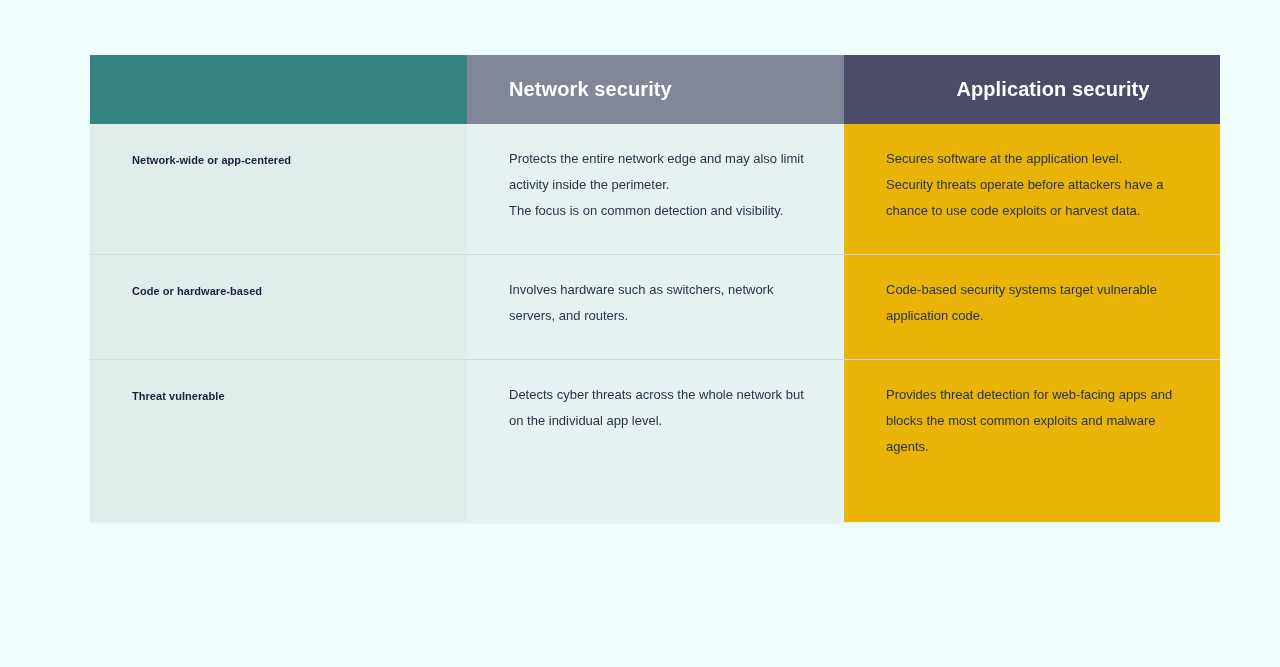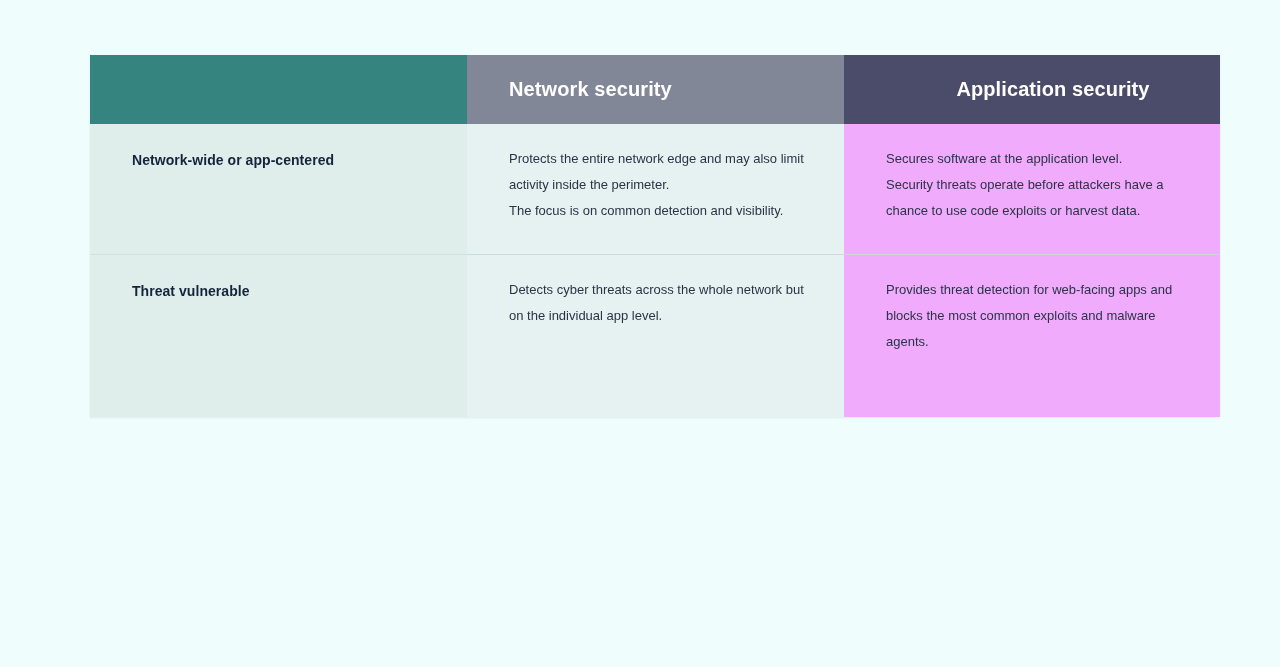--- a/index.html
+++ b/index.html
@@ -51,31 +51,31 @@
   tbody td {
     vertical-align: top;
     padding: 22px 34px 30px 42px;
     font-size: 13px;
     line-height: 26px;
     color: #1d2a3f;
   }
   tbody td.col-label {
     background: #dfeeea;
     font-weight: 700;
-    font-size: 14px;
+    font-size: 11px;
     letter-spacing: 0.05px;
     color: #15233c;
     padding-top: 23px;
   }
   tbody td.col-network {
     background: #e6f1f1;
     color: #2a3446;
   }
   tbody td.col-app {
-    background: #f0abfc;
+    background: #eab308;
     color: #2a3446;
   }
 
   tbody tr + tr td.col-label   { border-top: 1px solid #cfe2de; }
   tbody tr + tr td.col-network { border-top: 1px solid #ccdcdd; }
   tbody tr + tr td.col-app     { border-top: 1px solid #cdd2dc; }
 
   tbody tr:last-child td { padding-bottom: 62px; }
 
   .cell-line { display: block; }
@@ -105,20 +105,29 @@
         <td class="col-network">
           <span class="cell-line">Protects the entire network edge and may also limit activity inside the perimeter.</span>
           <span class="cell-line">The focus is on common detection and visibility.</span>
         </td>
         <td class="col-app">
           <span class="cell-line">Secures software at the application level.</span>
           <span class="cell-line">Security threats operate before attackers have a chance to use code exploits or harvest data.</span>
         </td>
       </tr>
 
+      <tr>
+        <td class="col-label">Code or hardware-based</td>
+        <td class="col-network">
+          <span class="cell-line">Involves hardware such as switchers, network servers, and routers.</span>
+        </td>
+        <td class="col-app">
+          <span class="cell-line">Code-based security systems target vulnerable application code.</span>
+        </td>
+      </tr>
 
       <tr>
         <td class="col-label">Threat vulnerable</td>
         <td class="col-network">
           <span class="cell-line">Detects cyber threats across the whole network but on the individual app level.</span>
         </td>
         <td class="col-app">
           <span class="cell-line">Provides threat detection for web-facing apps and blocks the most common exploits and malware agents.</span>
         </td>
       </tr>

